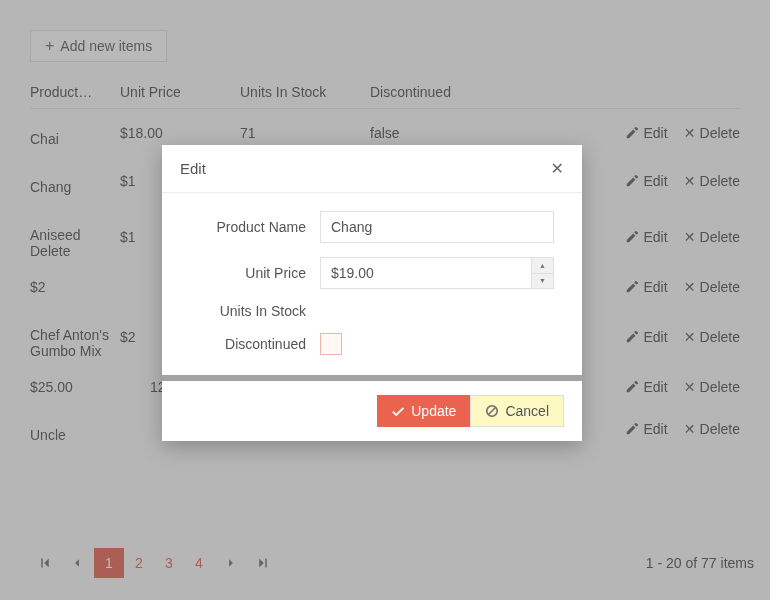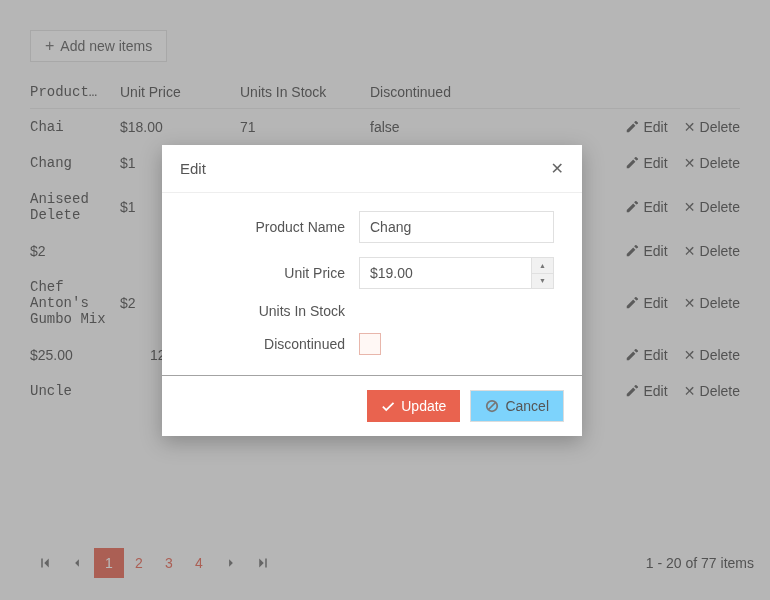--- a/index.html
+++ b/index.html
@@ -6,64 +6,64 @@
   html, body { margin:0; padding:0; font-family: Arial, Helvetica, sans-serif; font-size:14px; color:#444; }
   body { width:770px; height:600px; overflow:hidden; position:relative; background:#fafafa; }
 
   .grid { padding:30px 30px 0 30px; }
 
   .toolbar { margin-bottom:14px; }
   .add-btn { display:inline-flex; align-items:center; background:#fff; border:1px solid #e0e0e0; padding:6px 14px; color:#555; cursor:pointer; }
   .add-btn .plus { font-size:16px; margin-right:6px; color:#666; }
 
   .headers { display:flex; padding:8px 0; border-bottom:1px solid #e5e5e5; color:#444; }
-  .col-name { width:90px;font-family:Liberation Mono, monospace; }
+  .col-name { width:90px; }
   .col-price { width:120px; }
   .col-stock { width:130px; }
   .col-disc { width:150px; }
   .col-actions { flex:1; text-align:right; }
 
   .row { display:flex; align-items:center; padding:10px 0; color:#444; }
-  .row .col-name { width:90px; word-wrap:break-word; overflow:hidden; }
+  .row .col-name { width:90px; word-wrap:break-word; overflow:hidden;margin-top:12px; }
   .row .col-actions { flex:1; display:flex; justify-content:flex-end; gap:14px; }
 
   .action-link { display:inline-flex; align-items:center; gap:4px; color:#444; cursor:pointer; }
   .action-link svg, .action-link .ico { width:14px; height:14px; }
 
   .pager-wrap { position:absolute; left:30px; right:16px; bottom:22px; display:flex; justify-content:space-between; align-items:center; color:#444; }
   .pager { display:flex; align-items:center; gap:2px; }
   .pg-btn { width:30px; height:30px; display:flex; align-items:center; justify-content:center; cursor:pointer; color:#e55b48; background:transparent; }
   .pg-btn.nav { color:#666; }
   .pg-btn.active { background:#e55b48; color:#fff; }
 
   
   .scrim { position:absolute; inset:0; background:rgba(100,100,100,0.45); }
 
   .dialog { position:absolute; left:162px; top:145px; width:420px; background:#fff; box-shadow:0 6px 20px rgba(0,0,0,0.25); }
   .dlg-head { display:flex; justify-content:space-between; align-items:center; padding:14px 18px; border-bottom:1px solid #eee; color:#555; }
   .dlg-head .title { font-size:15px; }
   .dlg-close { cursor:pointer; font-size:16px; color:#666; }
 
-  .dlg-body { padding:18px 28px 6px 28px;margin-left:39px; }
+  .dlg-body { padding:18px 28px 6px 28px; }
   .form-row { display:flex; align-items:center; margin-bottom:14px; }
   .form-label { width:130px; text-align:right; padding-right:14px; color:#555; font-size:14px; }
   .form-field { flex:1; }
   .textbox { width:100%; border:1px solid #e0e0e0; height:32px; padding:0 10px; font-size:14px; color:#555; }
   .spinner { position:relative; }
   .spin-btns { position:absolute; right:1px; top:1px; bottom:1px; width:22px; display:flex; flex-direction:column; }
   .spin-up, .spin-down { flex:1; background:#f1f1f1; display:flex; align-items:center; justify-content:center; cursor:pointer; border-left:1px solid #e0e0e0; }
   .spin-down { border-top:1px solid #e0e0e0; }
   .spin-up::before { content:"▲"; font-size:7px; color:#777; }
   .spin-down::before { content:"▼"; font-size:7px; color:#777; }
   .checkbox { width:22px; height:22px; border:1px solid #e8b6ab; background:#fff8f5; }
 
-  .dlg-foot { border-top:1px solid #a3a3a3; padding:14px 18px; display:flex; justify-content:flex-end; gap:10px; }
+  .dlg-foot { border-top:6px solid #a3a3a3; padding:14px 18px; display:flex; justify-content:flex-end; }
   .btn { display:inline-flex; align-items:center; gap:6px; height:32px; padding:0 14px; border:none; cursor:pointer; font-size:14px; }
   .btn-primary { background:#e9634f; color:#fff; }
-  .btn-default { background:#7dd3fc; border:1px solid #dcdcdc; color:#555; }
+  .btn-default { background:#fef9c3; border:1px solid #dcdcdc; color:#555; }
   .btn svg { width:14px; height:14px; }
 
   .ellipsis { overflow:hidden; text-overflow:ellipsis; white-space:nowrap; }
 </style>
 </head>
 <body>
 
 <div class="grid">
 
   <div class="toolbar">

